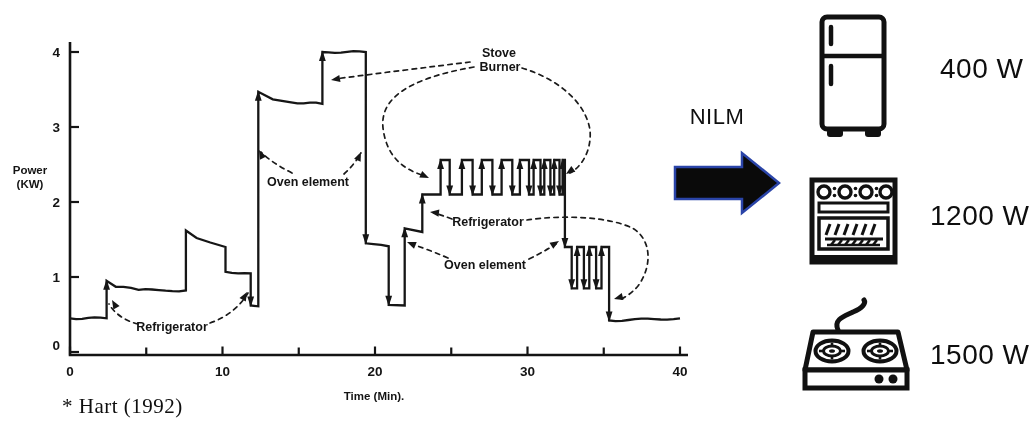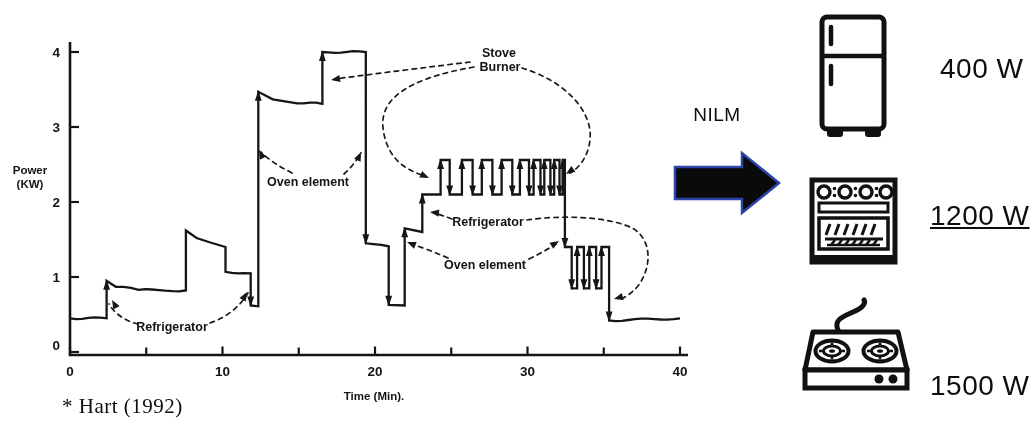--- a/index.html
+++ b/index.html
@@ -15,30 +15,30 @@
   .annlab{font-family:"Liberation Sans","DejaVu Sans",sans-serif;font-size:12.5px;font-weight:bold;fill:#141414;}
   .wave{stroke:#161616;stroke-width:2.3;fill:none;stroke-linejoin:miter;stroke-linecap:butt;}
   .ann{stroke:#1a1a1a;stroke-width:1.7;fill:none;stroke-dasharray:4.5 4.5;stroke-linecap:round;}
   .arrh{fill:#161616;stroke:none;}
   .credit{
     position:absolute;left:62px;top:394px;font-family:"Liberation Serif","DejaVu Serif",serif;
     font-size:21px;color:#0e0e0e;letter-spacing:0.5px;
   }
   .nilm-label{
     position:absolute;left:670px;top:104px;width:94px;text-align:center;
-    font-size:19px;color:#0e0e0e;letter-spacing:0.5px;
+    font-size:22px;color:#0e0e0e;letter-spacing:0.5px;
   }
   .nilm-arrow{position:absolute;left:672px;top:150px;}
   .appl-icon{position:absolute;}
   .watt{
     position:absolute;font-size:28px;color:#0e0e0e;letter-spacing:0.5px;
   }
   .w1{left:940px;top:53px;}
-  .w2{left:930px;top:200px;text-decoration:underline;}
-  .w3{left:930px;top:339px;margin-top:31px;}
+  .w2{left:930px;top:200px;}
+  .w3{left:930px;top:339px;}
 </style>
 </head>
 <body>
 
 <div id="stage">
 
   <svg id="chart-svg" width="700" height="435" viewBox="0 0 700 435">
 
     <g id="g-axes">
         <path d="M70,42 L70,355 L688,355" class="axis"></path>

